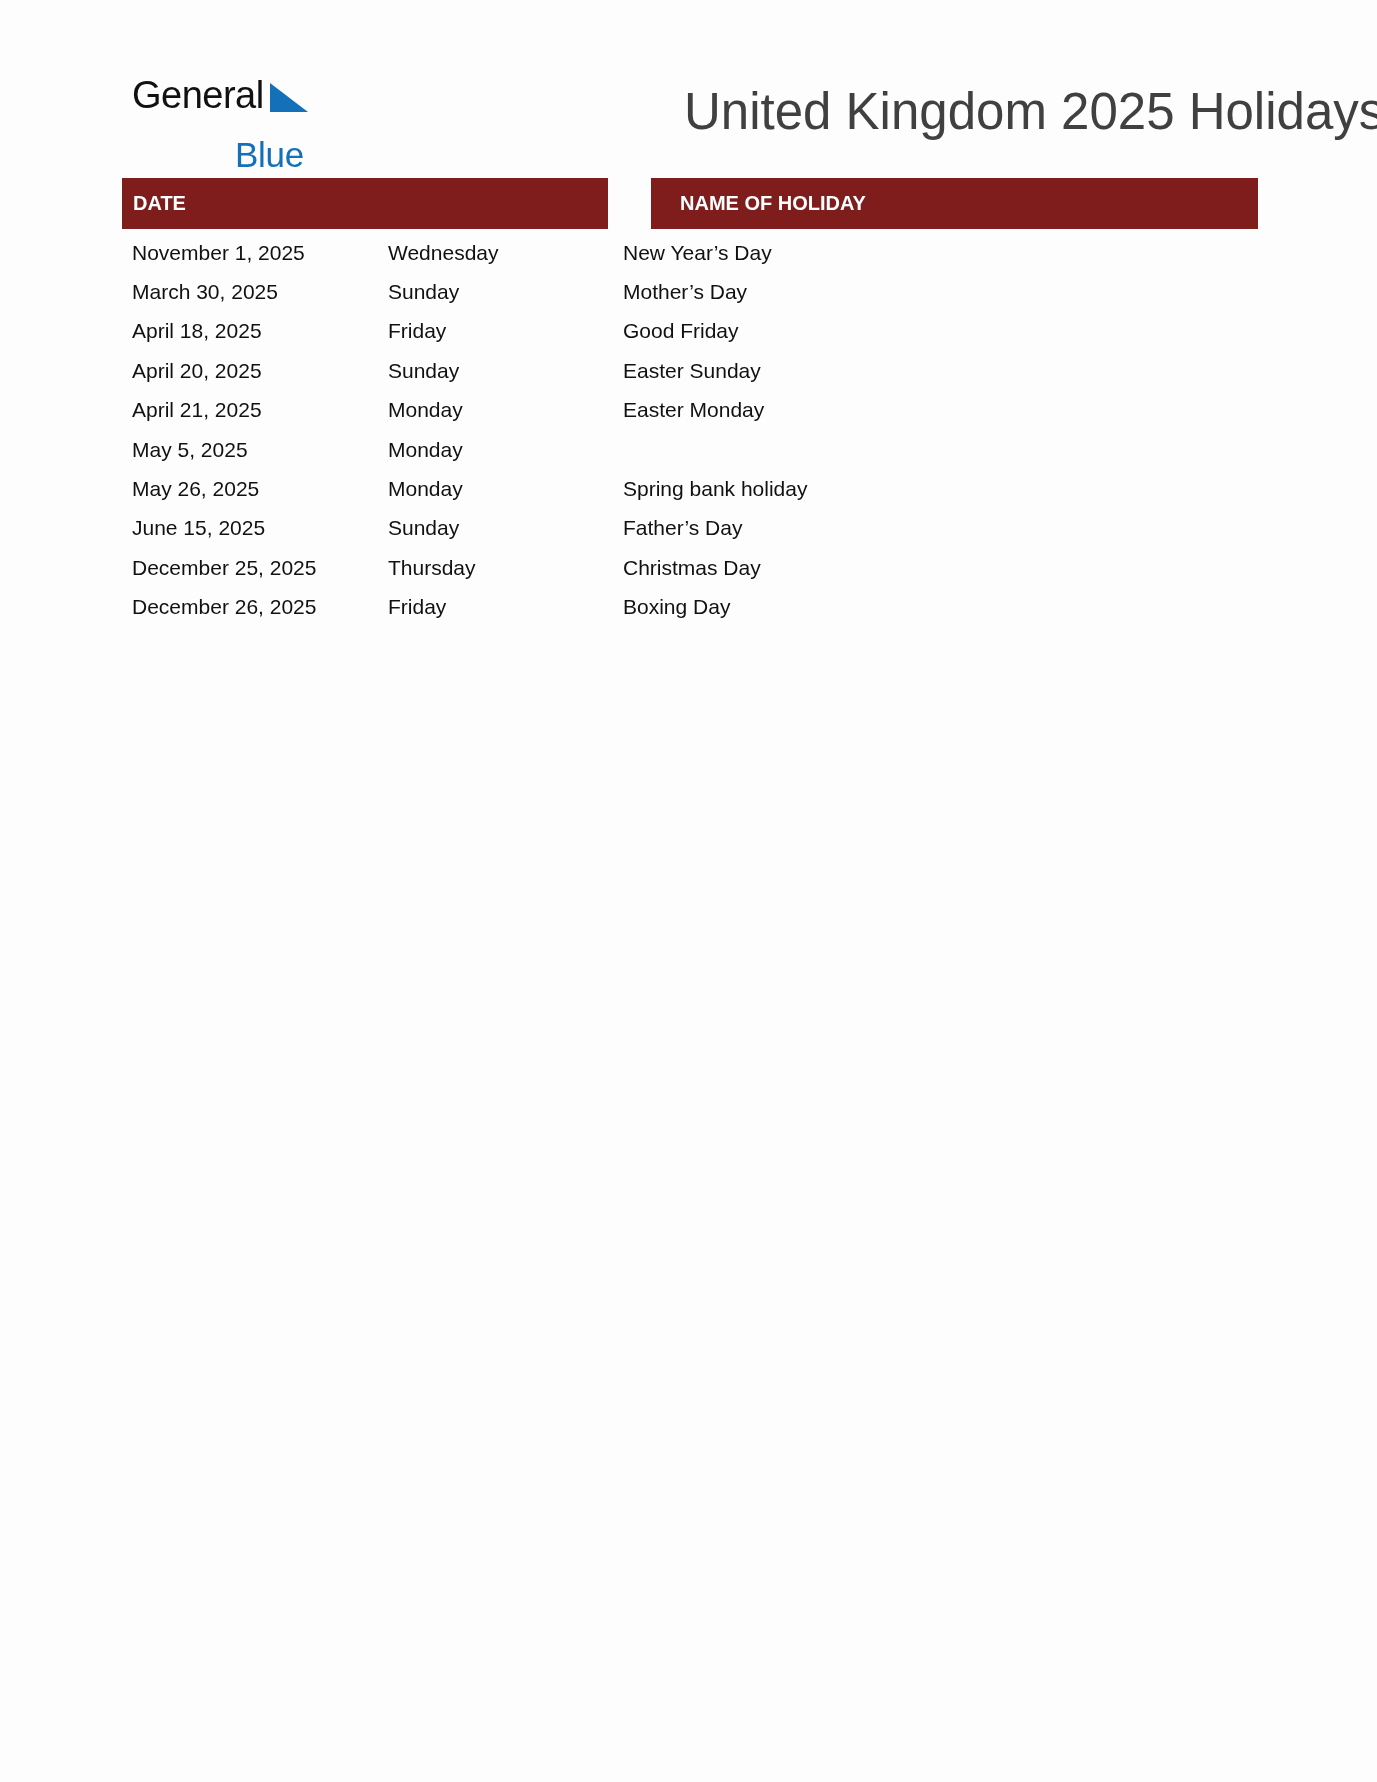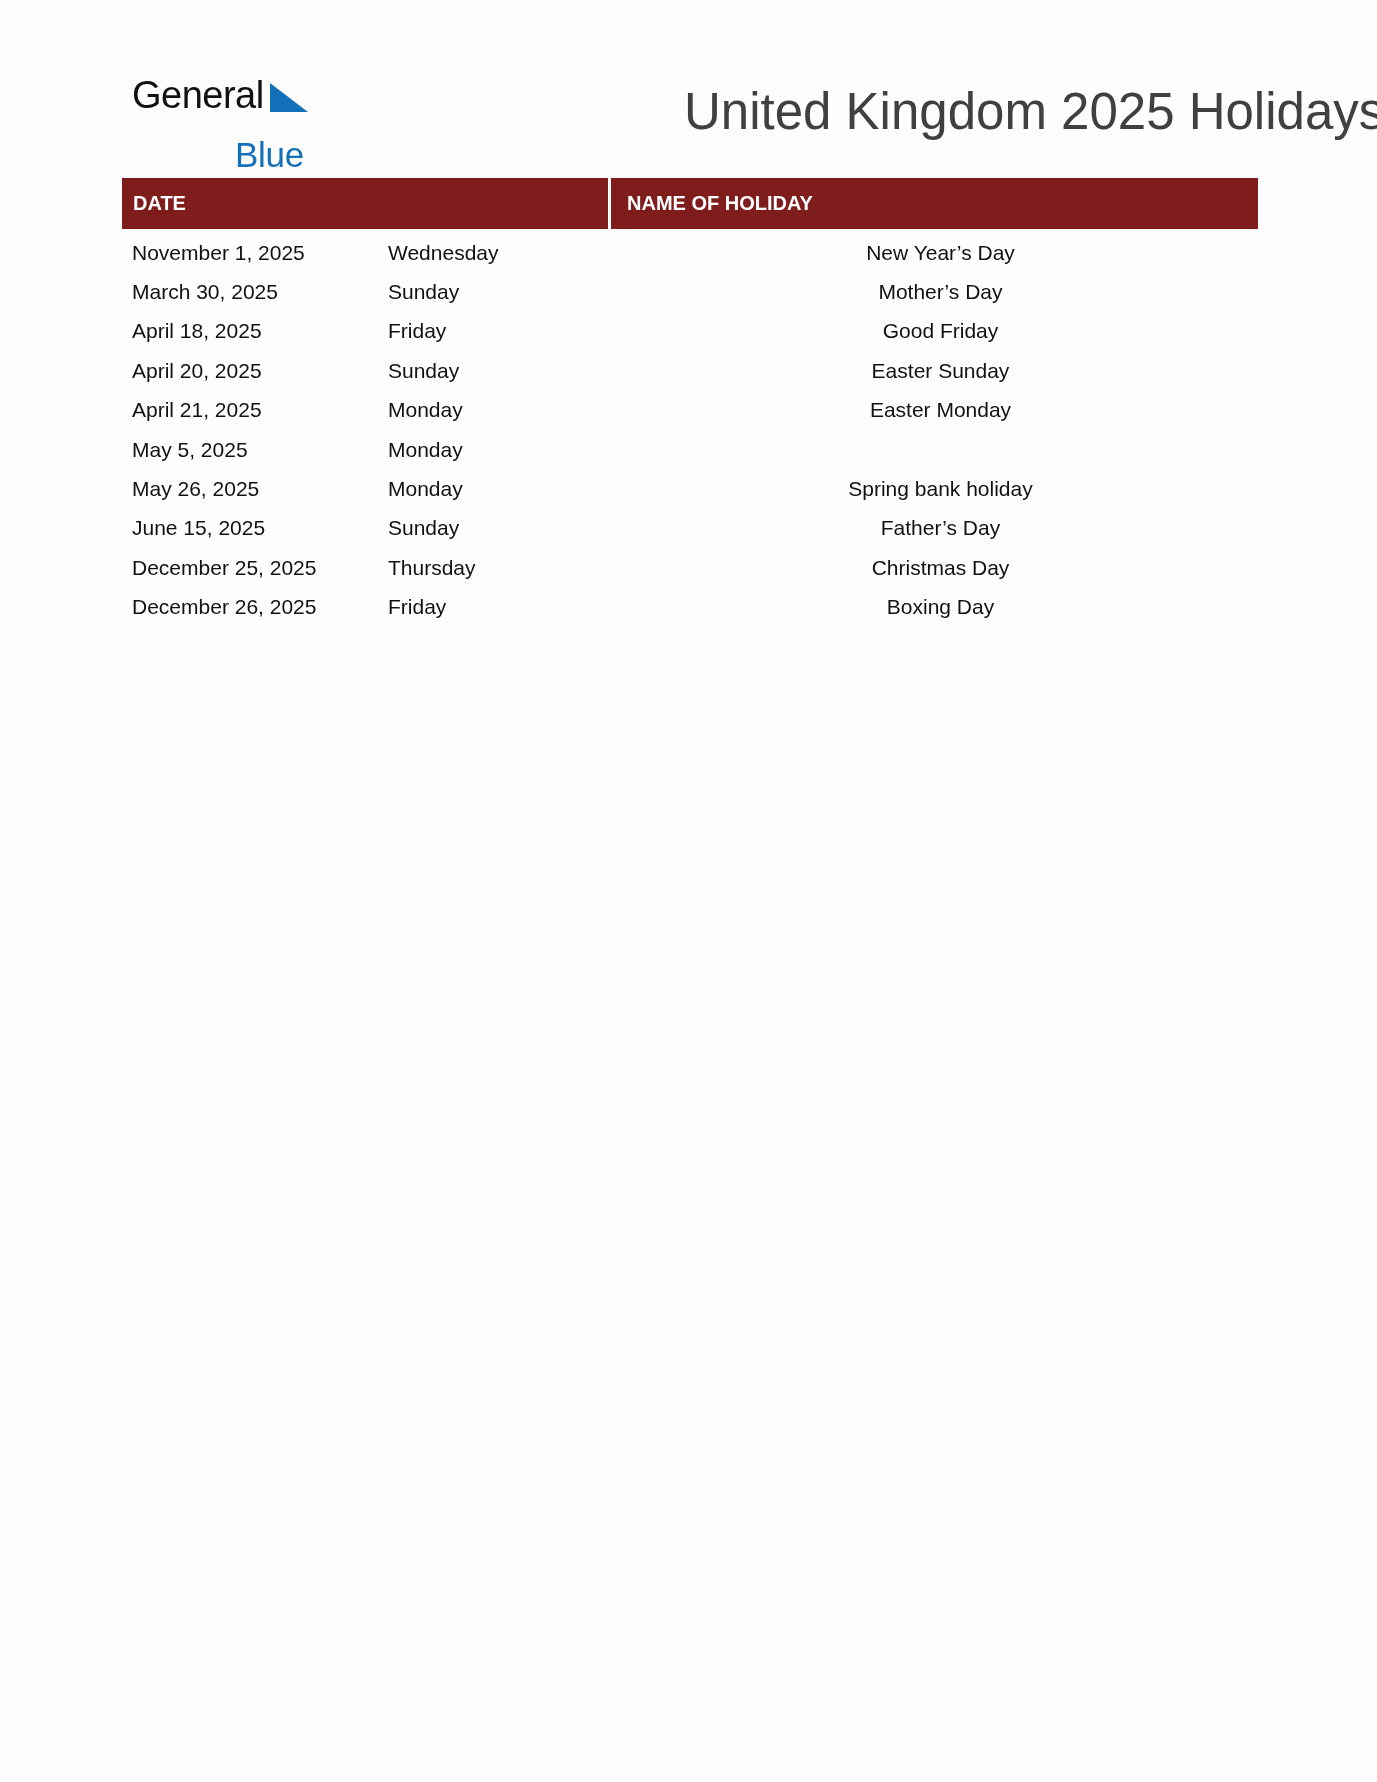--- a/index.html
+++ b/index.html
@@ -62,32 +62,32 @@
       color: #ffffff;
       font-weight: bold;
       font-size: 20px;
       display: flex;
       align-items: center;
       padding-left: 11px;
       box-sizing: border-box;
     }
     .th-date { width: 486px; }
     .th-gap { width: 3px; background: #fdfdfd; }
-    .th-name { flex: 1; padding-left: 16px; }
+    .th-name { flex: 1; padding-left: 29px; margin-left: 40px; }
     .row {
       display: flex;
       height: 39.4px;
       align-items: center;
       font-size: 21px;
       color: #111;
     }
     .row:first-of-type { margin-top: 0; }
     .cell-date { width: 266px; padding-left: 10px; box-sizing: border-box; white-space: nowrap; }
     .cell-day { width: 234px; white-space: nowrap; }
-    .cell-name { flex: 1; padding-left: 1px; white-space: nowrap; text-align: center; }
+    .cell-name { flex: 1; padding-left: 1px; white-space: nowrap; }
     .tbody { padding-top: 4px; }
   </style>
 </head>
 <body>
 
 <div class="logo">
   <span class="logo-general">General</span>
   <span style="position:absolute;left:140px;top:9px;">
     <svg width="38" height="29" viewBox="0 0 38 29">
       <polygon points="0,0 0,29 38,29" fill="#1470b8"></polygon>

